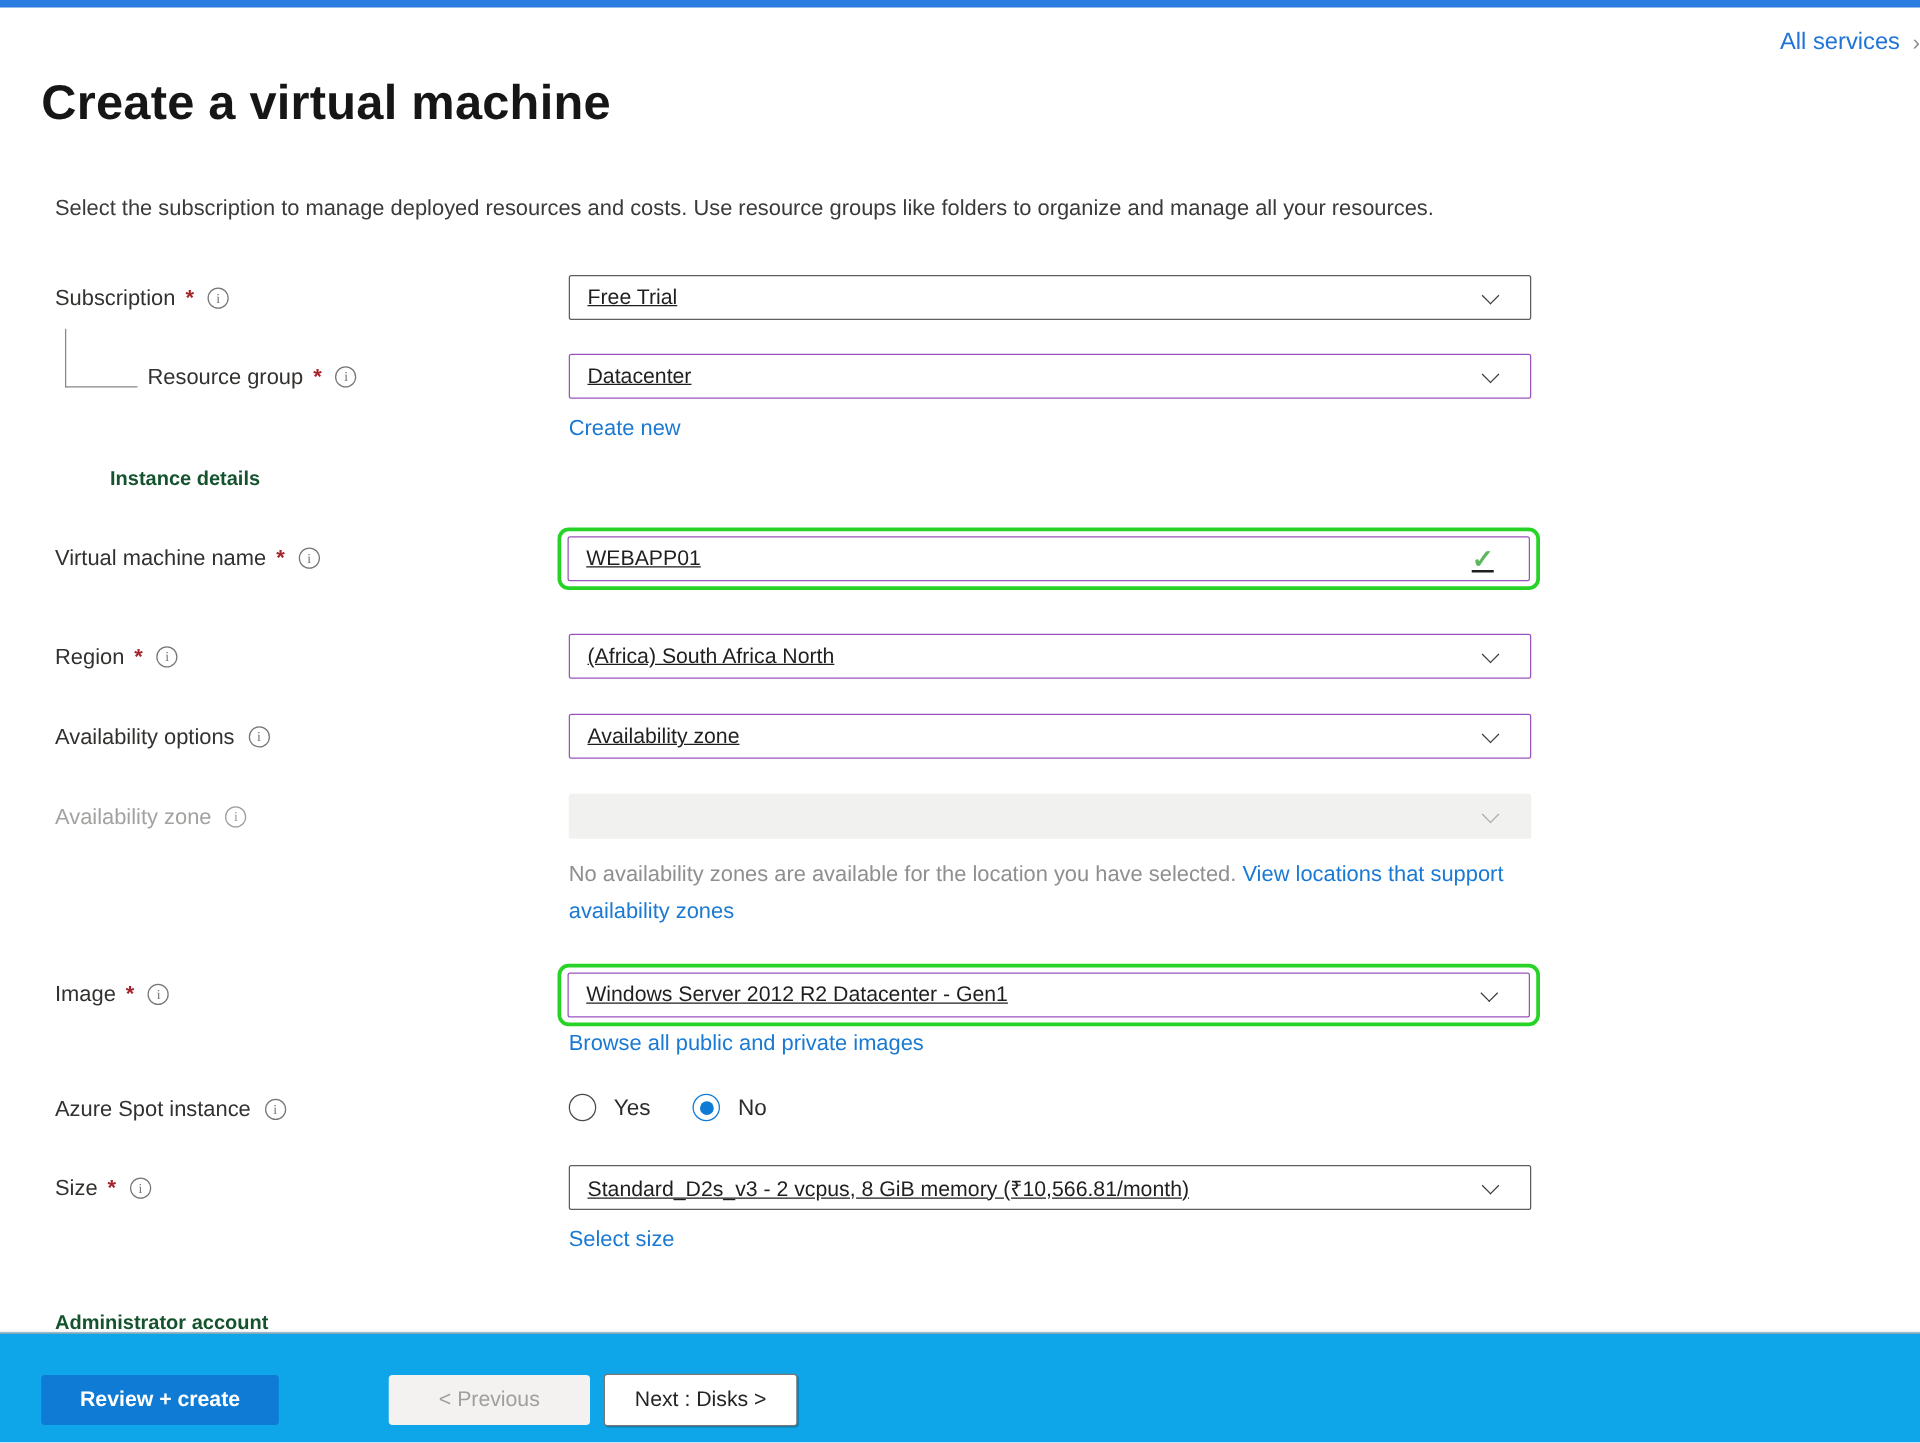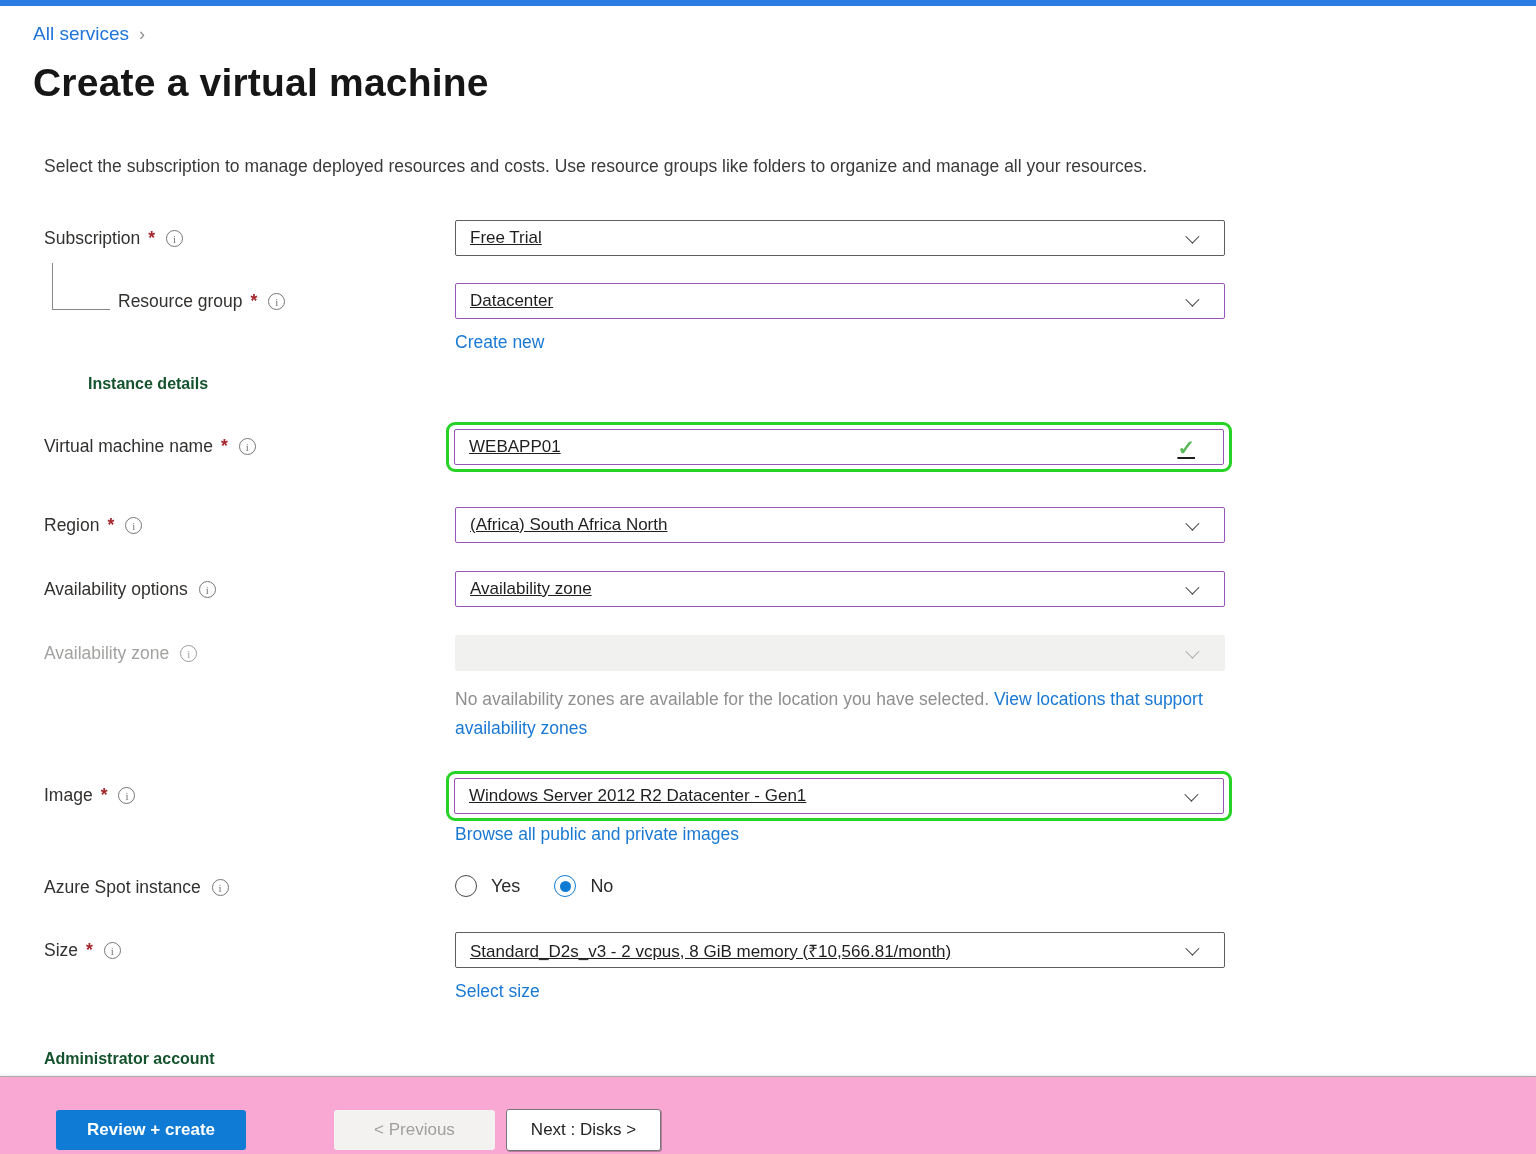--- a/index.html
+++ b/index.html
@@ -3,21 +3,21 @@
 <meta charset="utf-8">
 <style>
   * { margin:0; padding:0; box-sizing:border-box; }
   html,body { background:#fff; }
   body {
     width:1536px; height:1154px; overflow:hidden; position:relative;
     font-family:"Liberation Sans", sans-serif; color:#1f1f1f;
   }
   .topbar { height:6px; width:100%; background:#2b7ce0; }
 
-  .breadcrumb { margin:17px 0 12px 33px; font-size:19px; display:flex; align-items:center; gap:10px; }
+  .breadcrumb { margin:17px 0 12px 33px; font-size:19px; display:flex; align-items:center; gap:10px;justify-content:flex-end; }
   .breadcrumb a { color:#2074d8; text-decoration:none; cursor:pointer; }
   .crumb-chev { color:#8f8f8f; font-size:18px; }
 
   h1.page-title { margin:16px 0 0 33px; font-size:39px; font-weight:bold; color:#161616; letter-spacing:.2px; }
 
   .description { margin:47px 0 0 44px; width:1185px; font-size:17.5px; line-height:29px; color:#3a3a3a; }
 
   .form { margin-top:39px; padding-left:44px; position:relative; }
 
   .form-row { display:flex; align-items:flex-start; margin-bottom:28px; }
@@ -60,22 +60,22 @@
 
   .radio-group { display:flex; align-items:center; gap:34px; padding-top:6px; }
   .radio-option { display:flex; align-items:flex-end; gap:14px; cursor:pointer; font-size:18px; color:#2b2b2b; }
   .radio-circle { width:22px; height:22px; border-radius:50%; border:1.6px solid #4a4a4a; background:#fff;
                   display:flex; align-items:center; justify-content:center; flex-shrink:0; }
   .radio-circle.selected { border-color:#0f7bd4; }
   .radio-dot { width:11px; height:11px; border-radius:50%; background:#0f7bd4; }
 
   .admin-clip { height:17px; overflow:hidden; margin-top:48px; }
 
-  .footer { position:absolute; left:0; right:0; bottom:0; height:78px; background:#f9a8d4;
-            border-top:1px solid #ababab; box-shadow:0 -1px 2px rgba(0,0,0,.08);padding-left:23px; }
+  .footer { position:absolute; left:0; right:0; bottom:0; height:88px; background:#0ea5e9;
+            border-top:1px solid #ababab; box-shadow:0 -1px 2px rgba(0,0,0,.08); }
   .footer-inner { padding:32px 0 0 33px; display:flex; align-items:center; }
   .btn { font-size:17px; border-radius:3px; cursor:pointer; font-family:"Liberation Sans", sans-serif; }
   .btn-primary { background:#0f7bd4; color:#fff; font-weight:bold; border:none; padding:10px 31px; }
   .btn-disabled { background:#f3f2f1; color:#a19f9d; border:none; padding:10px 40px; margin-left:88px; cursor:default; }
   .btn-secondary { background:#fff; color:#252525; border:1px solid #777; padding:10px 24px; margin-left:11px;
                    box-shadow:1px 1px 0 rgba(0,0,0,.25); }
 
   .tree-connector { position:absolute; left:52px; top:43px; width:58px; height:47px;
                     border-left:1px solid #8a8886; border-bottom:1px solid #8a8886; }
   .rg-label { padding-left:74px; }

